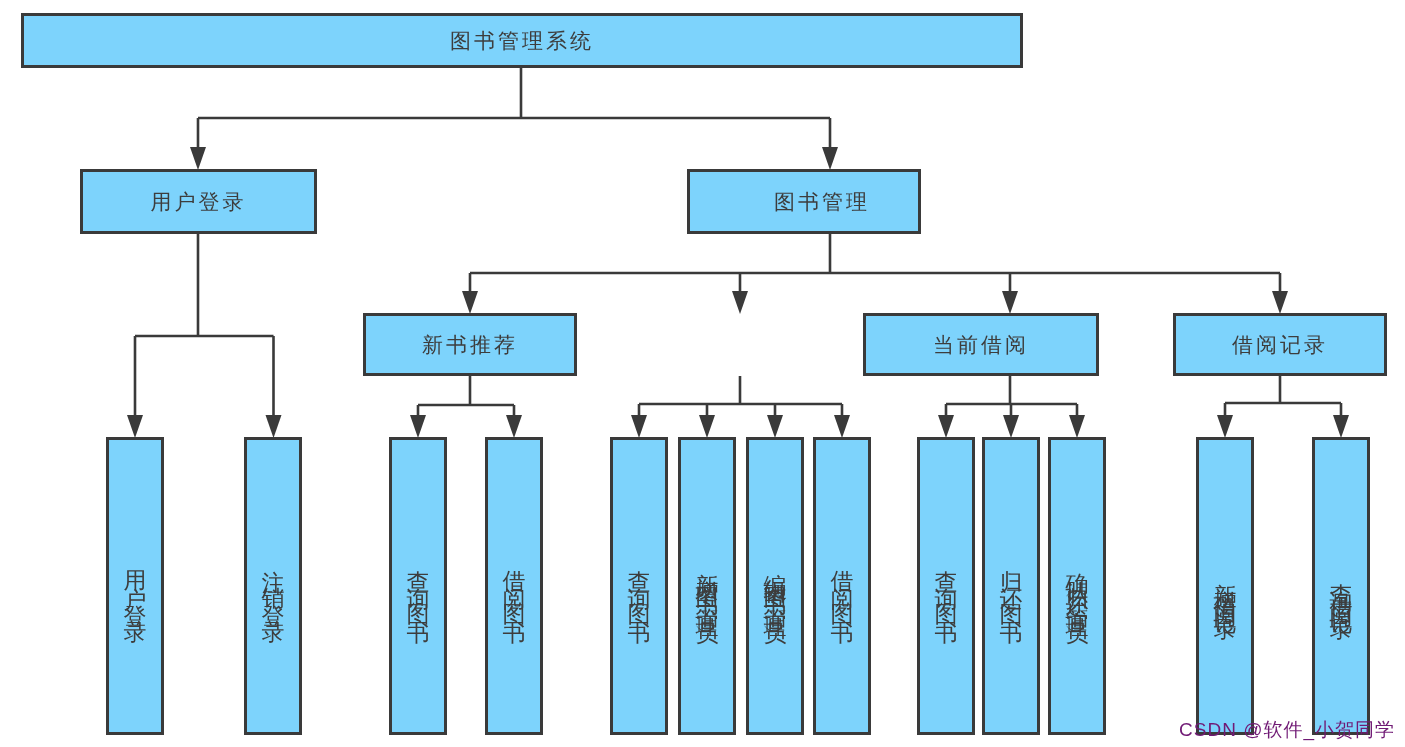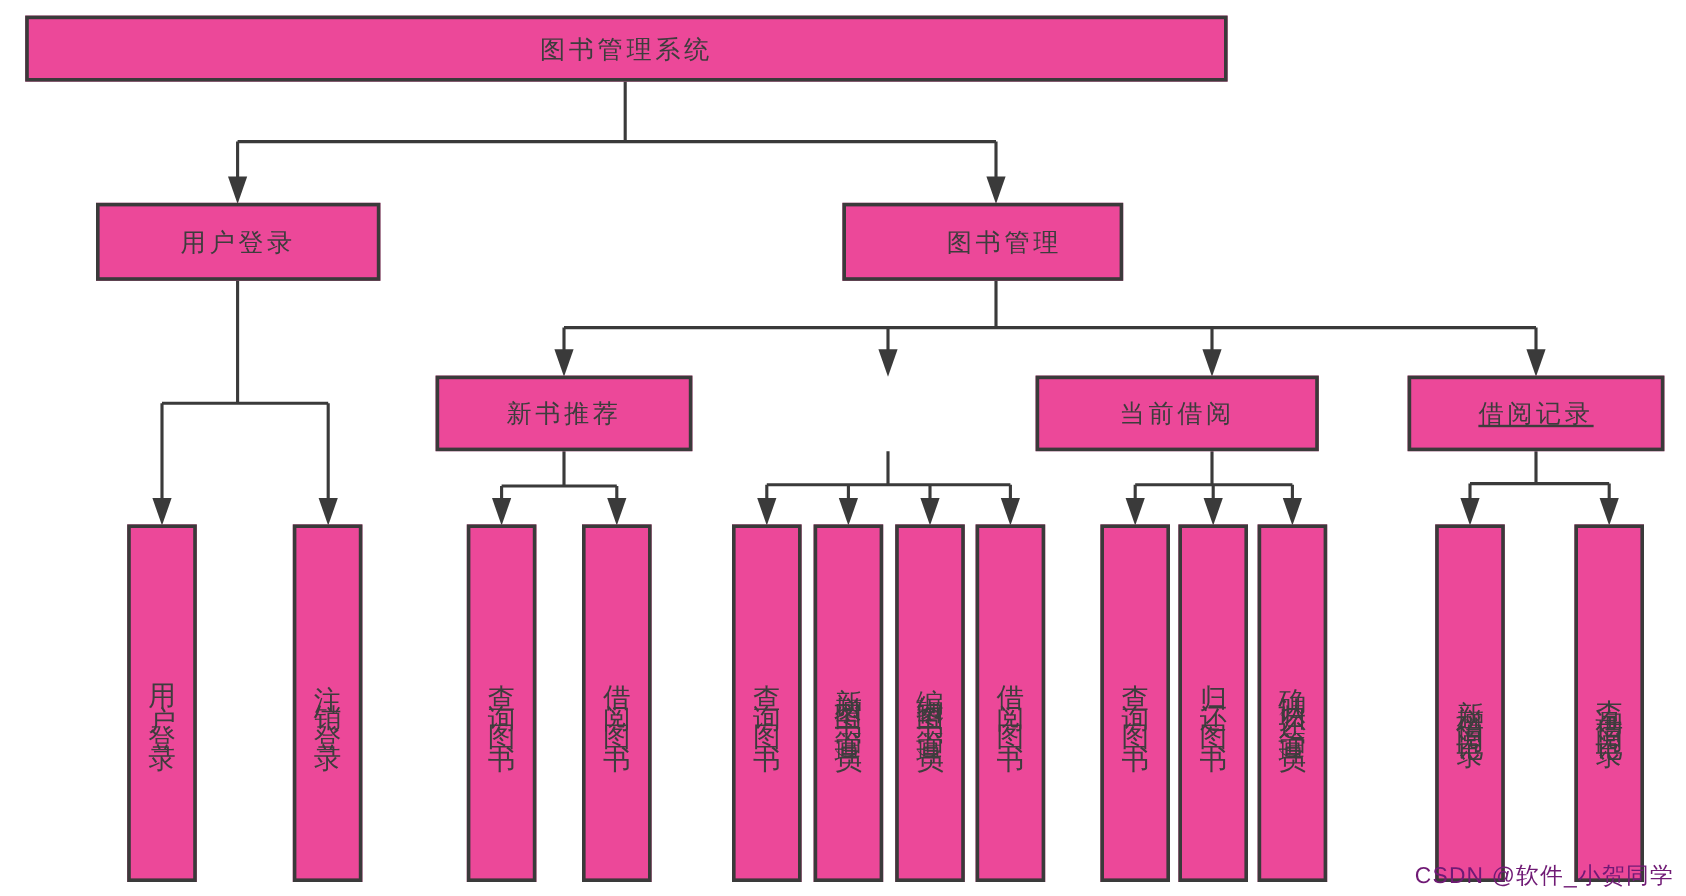--- a/index.html
+++ b/index.html
@@ -8,21 +8,21 @@
     width:1405px;height:747px;
     background:#ffffff;
     overflow:hidden;
     font-family:"Liberation Sans", sans-serif;
   }
   #edges{position:absolute;left:0;top:0;width:1405px;height:747px;}
   .edge{stroke:#3a3a3a;stroke-width:2.6;fill:none;}
   .arrow{fill:#3a3a3a;stroke:none;}
   .node{
     position:absolute;
-    background:#ec4899;
+    background:#7dd3fc;
     border:3px solid #3a3a3a;
     box-sizing:border-box;
     display:flex;align-items:center;justify-content:center;
     color:#3d3d3d;
   }
   .h{font-size:21px;letter-spacing:3px;text-align:center;}
   .v{
     writing-mode:vertical-rl;
     font-size:23px;
     line-height:1;
@@ -75,25 +75,25 @@
     <polygon class="arrow" points="1069,415 1085,415 1077,438"></polygon>
 
     <path class="edge" d="M1280,376 V403 M1225,403 H1341 M1225,403 V417 M1341,403 V417"></path>
     <polygon class="arrow" points="1217,415 1233,415 1225,438"></polygon>
     <polygon class="arrow" points="1333,415 1349,415 1341,438"></polygon>
   </svg>
 
   <div class="node h" style="left:21px;top:13px;width:1002px;height:55px;">图书管理系统</div>
 
   <div class="node h" style="left:80px;top:169px;width:237px;height:65px;">用户登录</div>
-  <div class="node h" style="left:702px;top:169px;width:234px;height:65px;padding-left:36px;">图书管理</div>
+  <div class="node h" style="left:687px;top:169px;width:234px;height:65px;padding-left:36px;">图书管理</div>
 
   <div class="node h" style="left:363px;top:313px;width:214px;height:63px;">新书推荐</div>
   <div class="node h" style="left:863px;top:313px;width:236px;height:63px;">当前借阅</div>
-  <div class="node h" style="left:1173px;top:313px;width:214px;height:63px;text-decoration:underline;">借阅记录</div>
+  <div class="node h" style="left:1173px;top:313px;width:214px;height:63px;">借阅记录</div>
 
   <div class="node v v-wide" style="left:106px;top:437px;width:58px;height:298px;">用户登录</div>
   <div class="node v v-wide" style="left:244px;top:437px;width:58px;height:298px;">注销登录</div>
 
   <div class="node v v-wide" style="left:389px;top:437px;width:58px;height:298px;">查询图书</div>
   <div class="node v v-wide" style="left:485px;top:437px;width:58px;height:298px;">借阅图书</div>
 
   <div class="node v v-wide" style="left:610px;top:437px;width:58px;height:298px;">查询图书</div>
   <div class="node v v-mid" style="left:678px;top:437px;width:58px;height:298px;">新增图书（管理员）</div>
   <div class="node v v-mid" style="left:746px;top:437px;width:58px;height:298px;">编辑图书（管理员）</div>

